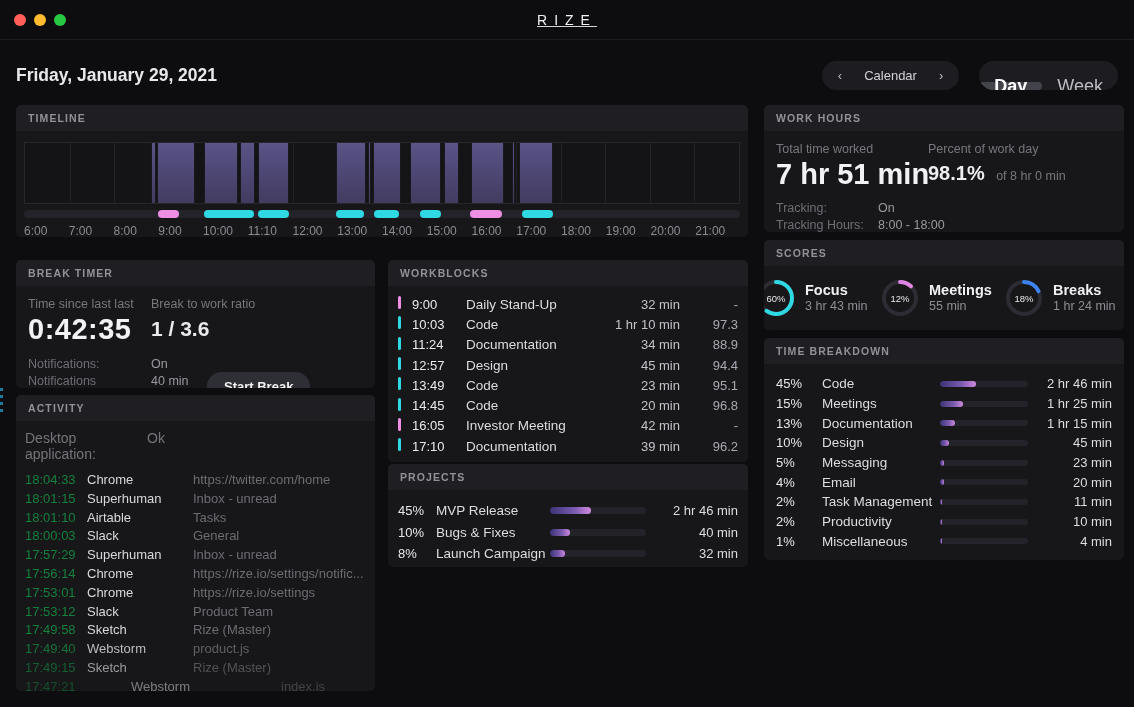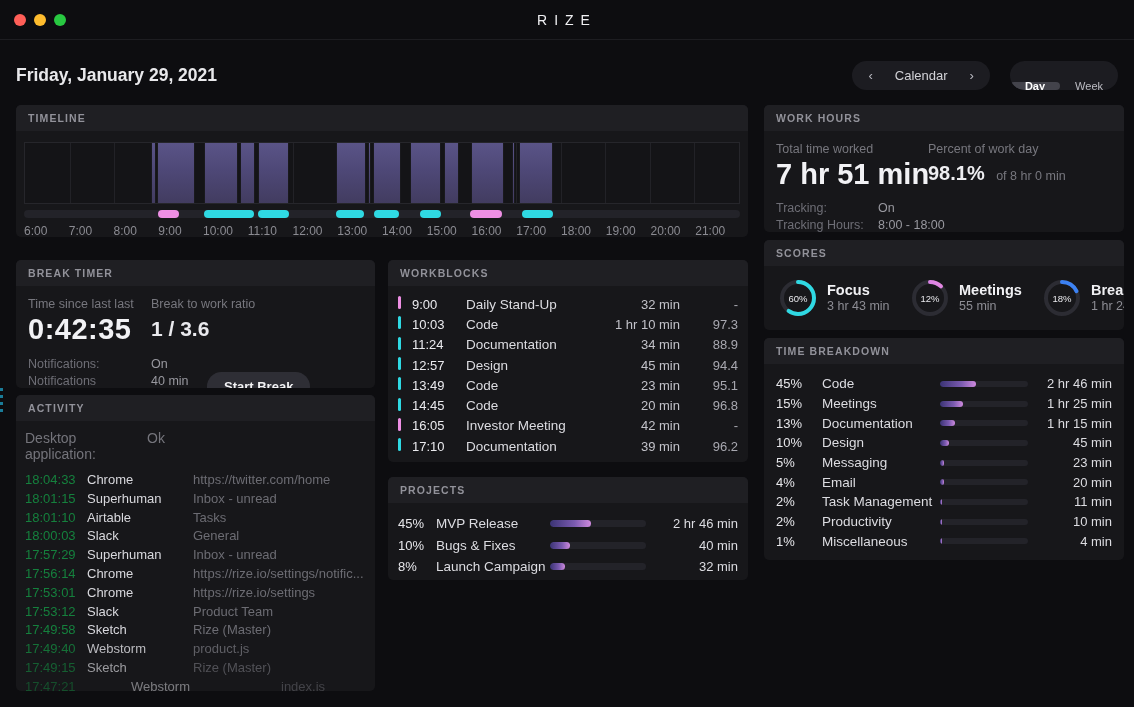--- a/index.html
+++ b/index.html
@@ -4,35 +4,35 @@
 <style>
   * { margin:0; padding:0; box-sizing:border-box; }
   html,body { background:#060608; }
   body { font-family:"Liberation Sans", sans-serif; }
   .window {
     position:relative; width:1134px; height:707px;
     background:#0d0d10; overflow:hidden; color:#d5d5da;
   }
   
   .titlebar { position:absolute; left:0; top:0; width:100%; height:40px;
-    border-bottom:1px solid #1d1d21; display:flex; align-items:center; }
+    border-bottom:1px solid #1d1d21; display:flex; align-items:center;text-decoration:underline; }
   .lights { position:absolute; left:14px; top:14px; display:flex; gap:8px; }
   .light { width:12px; height:12px; border-radius:50%; }
   .light.r { background:#ff5f58; } .light.y { background:#febc2e; } .light.g { background:#28c841; }
   .app-title { width:100%; text-align:center; color:#f0f0f3; font-size:14px;
     letter-spacing:7px; font-weight:500; }
   
   .date-title { position:absolute; left:16px; top:65px; font-size:17.5px; font-weight:700; color:#e8e8eb; }
   .header-controls { position:absolute; right:16px; top:61px; display:flex; gap:20px; }
   .cal-pill { display:flex; align-items:center; gap:22px; background:#1c1c21;
     border-radius:15px; height:29px; padding:0 16px; }
   .chev { color:#b9b9c0; font-size:13px; cursor:pointer; line-height:1; }
   .cal-label { color:#d2d2d7; font-size:13px; }
   .toggle { display:flex; background:#1c1c21; border-radius:15px; height:29px; overflow:hidden; }
-  .toggle .seg { display:flex; align-items:center; padding:0 15px; font-size:11px; color:#bcbcc3; cursor:pointer;margin-top:21px; }
+  .toggle .seg { display:flex; align-items:center; padding:0 15px; font-size:18px; color:#bcbcc3; cursor:pointer;margin-top:21px; }
   .toggle .seg.active { background:#43434b; border-radius:15px; color:#ffffff; font-weight:600; }
   
   .panel { position:absolute; background:#17171a; border-radius:5px; overflow:hidden; }
   .panel-h { height:26px; background:#1f1f23; color:#92929a; font-size:10.5px;
     letter-spacing:1.1px; display:flex; align-items:center; padding:0 12px; font-weight:600; }
   
   #timeline-panel { left:16px; top:105px; width:732px; height:132px; }
   .tl-body { padding:11px 8px 0 8px; }
   .tl-plot { position:relative; height:62px; border:1px solid #26262b; background:#141417; }
   .tl-grid { position:absolute; top:0; bottom:0; width:1px; background:#222227; }
@@ -70,21 +70,21 @@
   
   #workblocks-panel { left:388px; top:260px; width:360px; height:202px; }
   .wb-list { padding:8px 10px 0 10px; }
   .wb-row { display:grid; grid-template-columns:14px 54px 1fr 82px 58px; align-items:center; height:20.3px; }
   .wb-tick { width:3px; height:13px; border-radius:1.5px; }
   .wb-time { color:#eaeaee; font-size:13px; }
   .wb-name { color:#dcdce1; font-size:13.5px; }
   .wb-dur { color:#c2c2c9; font-size:13px; text-align:right; }
   .wb-score { color:#a8a8b0; font-size:13px; text-align:right; }
   
-  #projects-panel { left:388px; top:477px; width:360px; height:103px; }
+  #projects-panel { left:388px; top:464px; width:360px; height:103px; }
   .pr-list { padding:10px 10px 0 10px; }
   .pr-row { display:grid; grid-template-columns:38px 114px 1fr 92px; align-items:center; height:21.5px; }
   .bar-track { height:7px; background:#232329; border-radius:3.5px; position:relative; overflow:hidden; }
   .bar-fill { position:absolute; left:0; top:0; bottom:0; border-radius:3.5px;
     background:linear-gradient(90deg,#3a3374 0%, #7b5bb0 60%, #cf8ade 100%); }
   .pct-cell { color:#e6e6ea; font-size:13px; }
   .name-cell { color:#dcdce1; font-size:13.5px; }
   .time-cell { color:#dcdce1; font-size:13px; text-align:right; }
   
   #workhours-panel { left:764px; top:105px; width:360px; height:127px; }
@@ -92,21 +92,21 @@
   .wh-grid { display:grid; grid-template-columns:152px 1fr; }
   .wh-big { font-size:29px; font-weight:700; color:#f2f2f5; margin-top:2px; white-space:nowrap; }
   .wh-pct-line { margin-top:6px; white-space:nowrap; }
   .wh-pct { font-size:20px; font-weight:700; color:#eeeef1; }
   .wh-of { font-size:12.5px; color:#77777e; margin-left:7px; }
   #disable-tracking-btn { left:178px; bottom:18px; }
   .wh-kv { display:grid; grid-template-columns:102px 1fr; font-size:12.5px; line-height:17px; width:240px; }
   .wh-kv .k { color:#6e6e76; } .wh-kv .v { color:#98989f; }
   
   #scores-panel { left:764px; top:240px; width:360px; height:90px; }
-  .sc-body { display:flex; padding:12px 10px 0 14px; gap:22px; }
+  .sc-body { display:flex; padding:12px 10px 0 14px; gap:14px;justify-content:flex-end; }
   .score-item { display:flex; align-items:center; gap:9px; width:110px; }
   .ring { position:relative; width:40px; height:40px; flex:0 0 40px; }
   .ring svg { position:absolute; inset:0; }
   .ring .pv { position:absolute; inset:0; display:flex; align-items:center; justify-content:center;
     font-size:9.5px; color:#e8e8ec; }
   .sc-label { font-size:14.5px; font-weight:700; color:#f0f0f3; line-height:17px; white-space:nowrap; }
   .sc-time { font-size:12.5px; color:#8d8d94; line-height:15px; white-space:nowrap; }
   
   #breakdown-panel { left:764px; top:338px; width:360px; height:222px; }
   .bd-list { padding:10px 12px 0 12px; }

